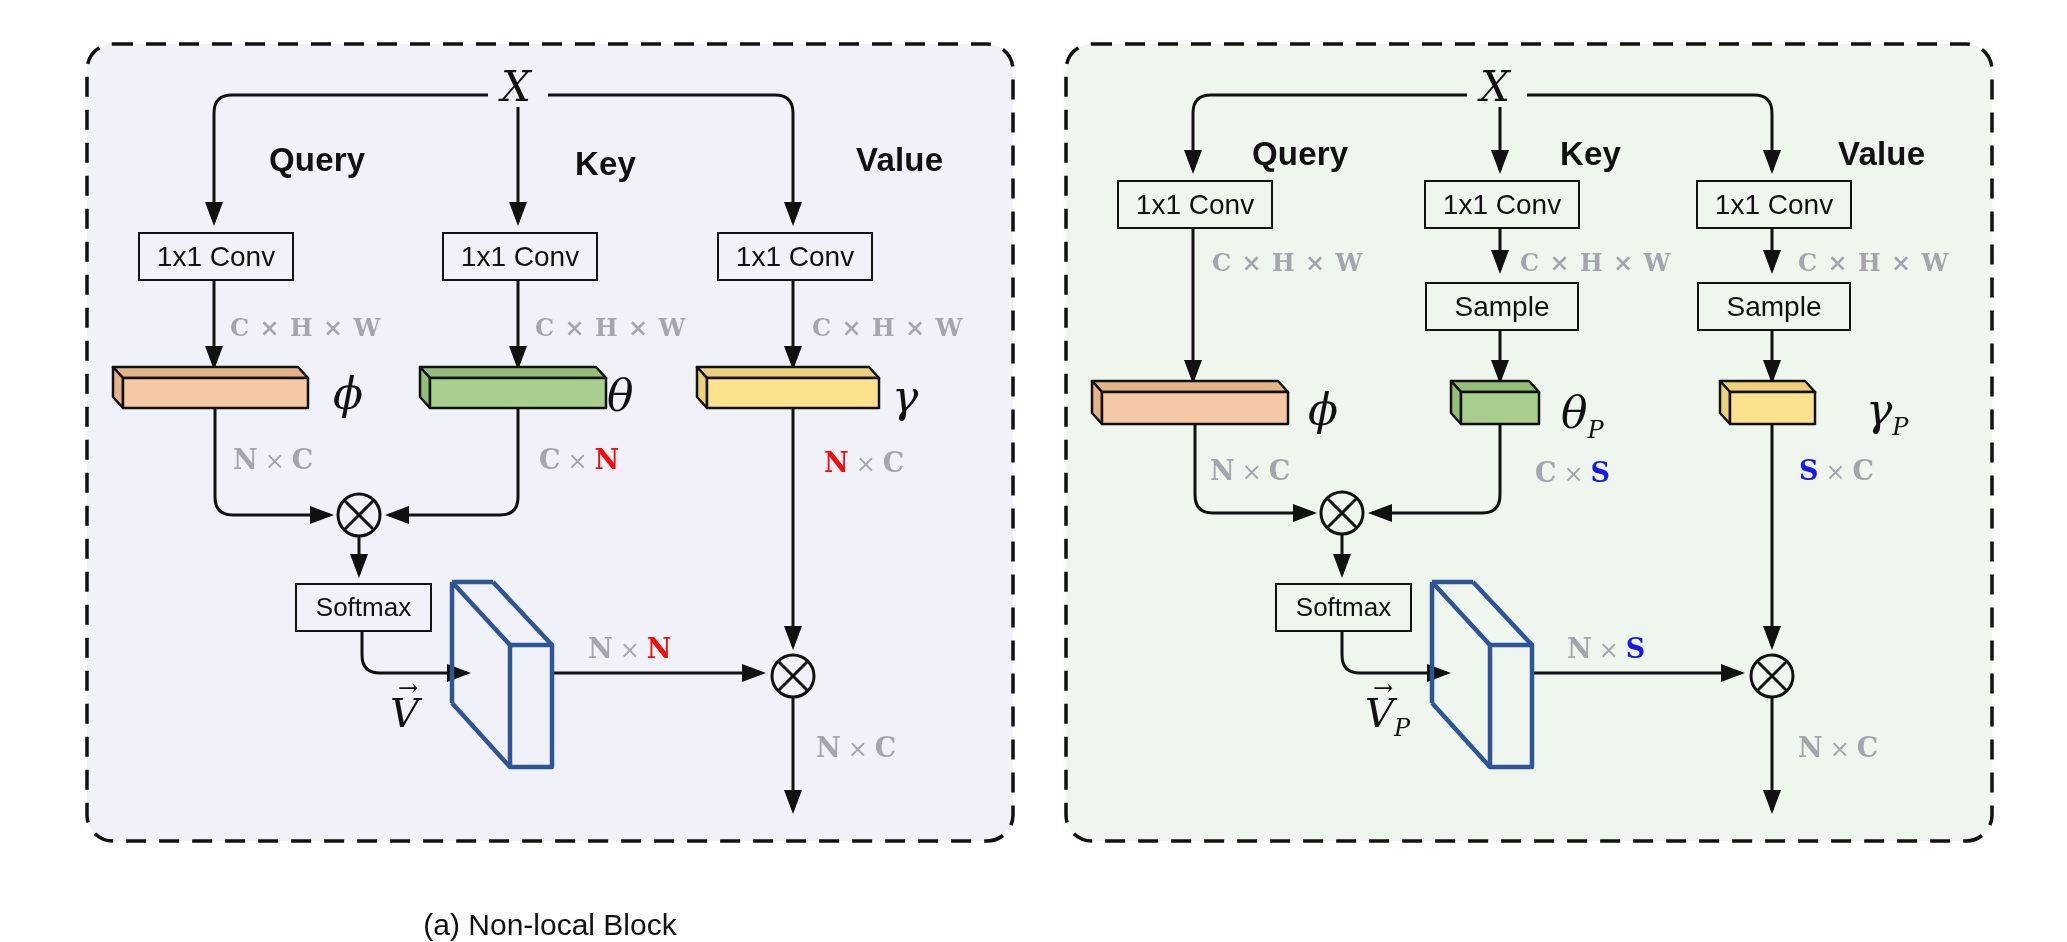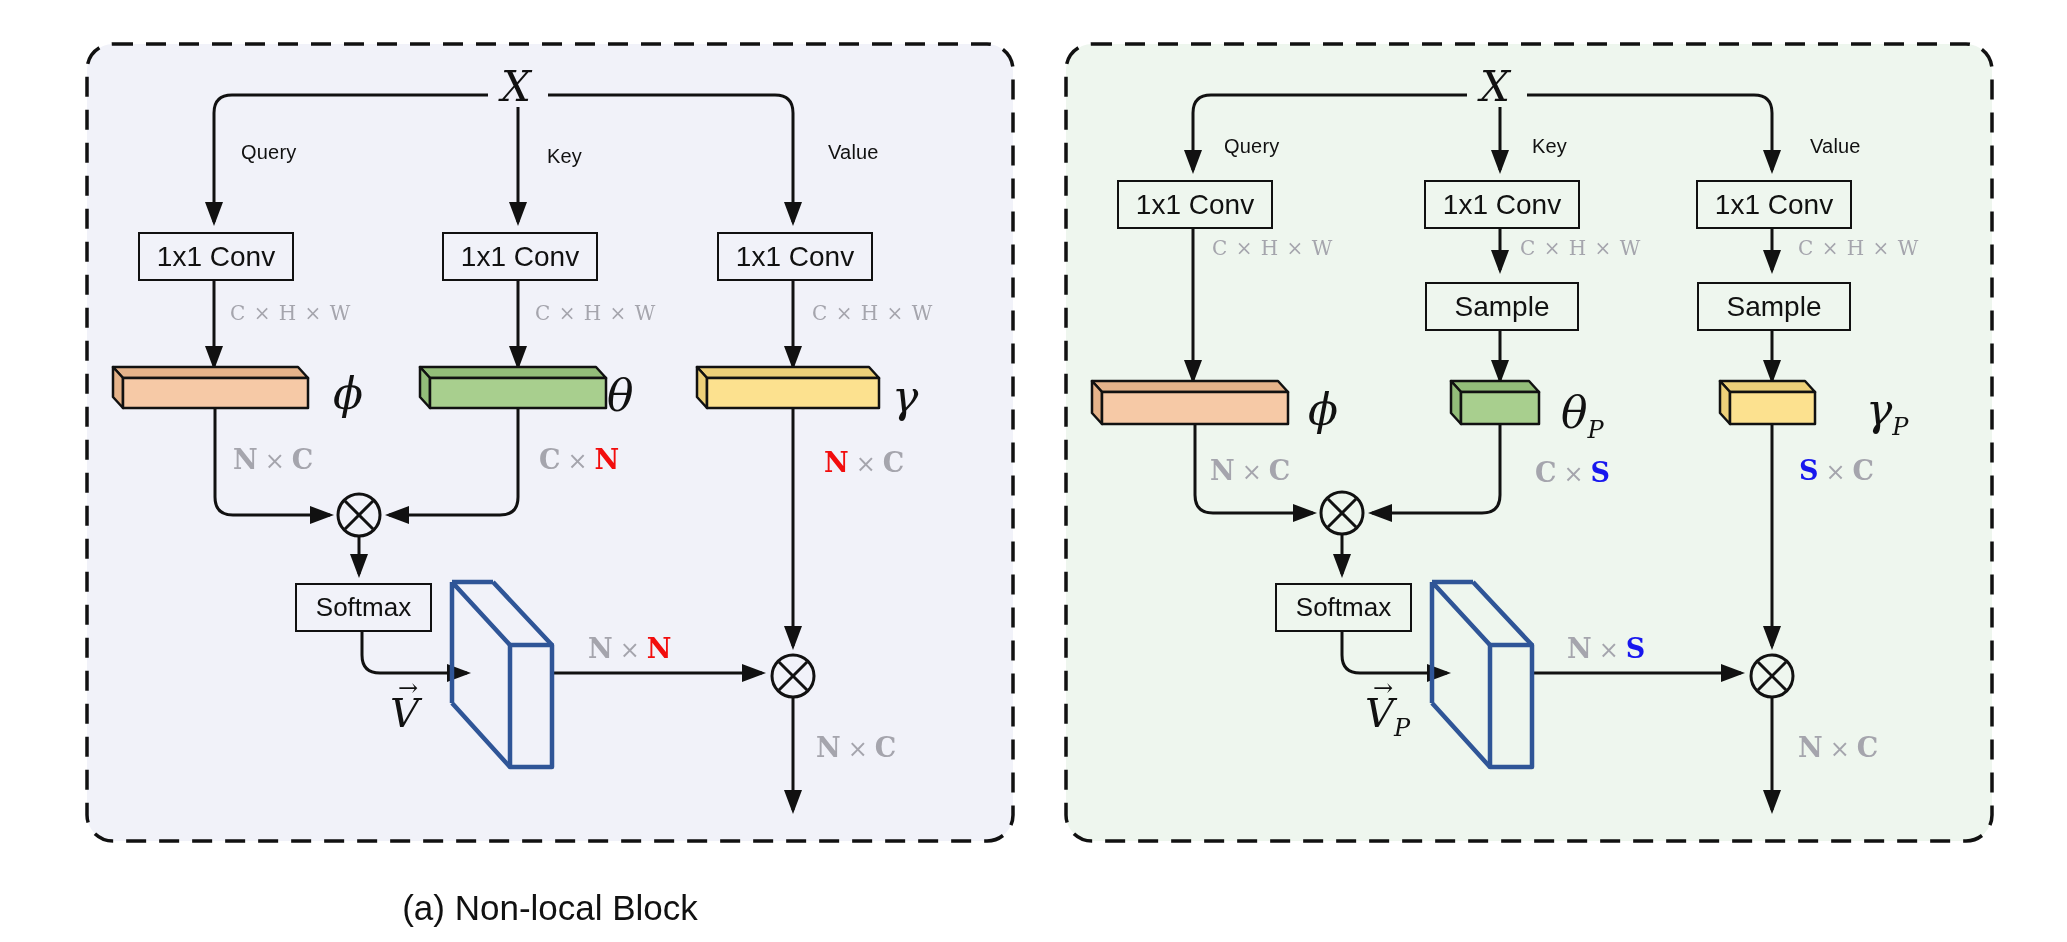--- a/index.html
+++ b/index.html
@@ -3,39 +3,39 @@
 <meta charset="utf-8">
 <style>
   html,body{margin:0;padding:0;background:#ffffff;}
   .stage{position:relative;width:2067px;height:942px;background:#ffffff;
          font-family:"Liberation Sans",sans-serif;color:#111;}
   .panel{position:absolute;top:40px;width:934px;height:805px;}
   .panel-a{left:83px;}
   .panel-b{left:1062px;}
   .wires{position:absolute;left:0;top:0;}
   .lbl{position:absolute;white-space:nowrap;}
-  .branch-label{font-weight:normal;font-size:20px;letter-spacing:.2px;}
+  .branch-label{font-weight:bold;font-size:33px;letter-spacing:.2px;margin-left:28px;}
   .opbox{position:absolute;border:2.5px solid #111;text-align:center;
          font-size:28px;display:flex;align-items:center;justify-content:center;}
   .panel-a .opbox{background:var(--panel_a_bg);}
   .panel-b .opbox{background:var(--panel_b_bg);}
   .math{font-family:"DejaVu Serif",serif;font-style:italic;}
   .xin{font-size:42px;}
   .greek{font-size:44px;}
   .greek sub,.vlabel sub{font-size:24px;font-style:italic;font-family:"DejaVu Serif",serif;}
   .dim{font-family:"DejaVu Serif",serif;font-weight:bold;font-size:27px;}
   .dim .tk{display:inline-block;}
   .dim .g{color:var(--gray_dim);}
   .dim .r{color:var(--red_dim);}
   .dim .b{color:var(--blue_dim);}
   .dim .op{color:var(--gray_dim);font-weight:normal;font-size:24px;margin:0 7px;}
-  .chw{font-family:"DejaVu Serif",serif;font-weight:normal;font-size:20px;color:var(--gray_dim);letter-spacing:1px;}
+  .chw{font-family:"DejaVu Serif",serif;font-weight:bold;font-size:24px;color:var(--gray_dim);letter-spacing:1px;margin-top:12px;}
   .vlabel{font-size:40px;}
   .vlabel .arr{position:absolute;top:-16px;left:8px;font-size:24px;font-style:normal;}
-  .caption{position:absolute;top:888px;text-align:center;font-size:35px;color:#111;}
+  .caption{position:absolute;top:908px;text-align:center;font-size:30px;color:#111;}
   .caption-a{left:83px;width:934px;}
   .caption-b{left:1062px;width:934px;}
 </style>
 </head>
 <body>
 
 <div class="stage">
 
   <section class="panel panel-a">
     <svg class="wires" width="934" height="805" viewBox="0 0 934 805">

